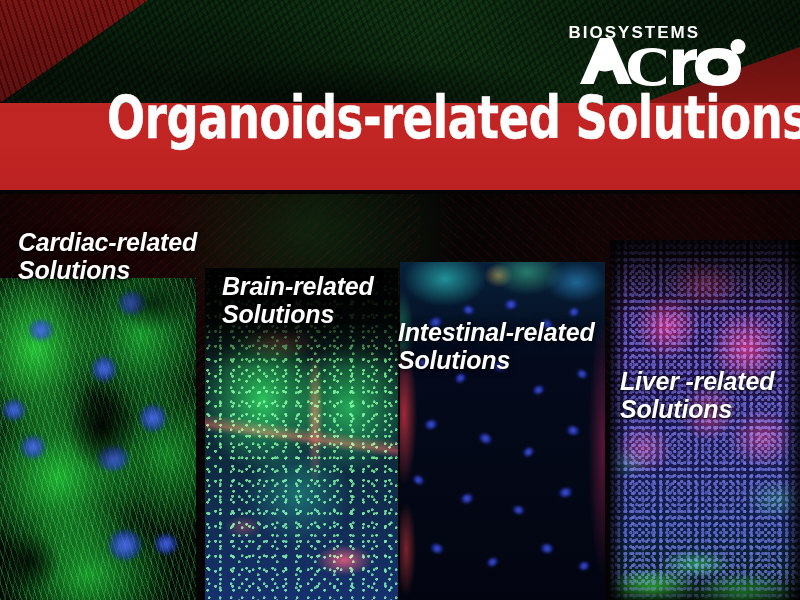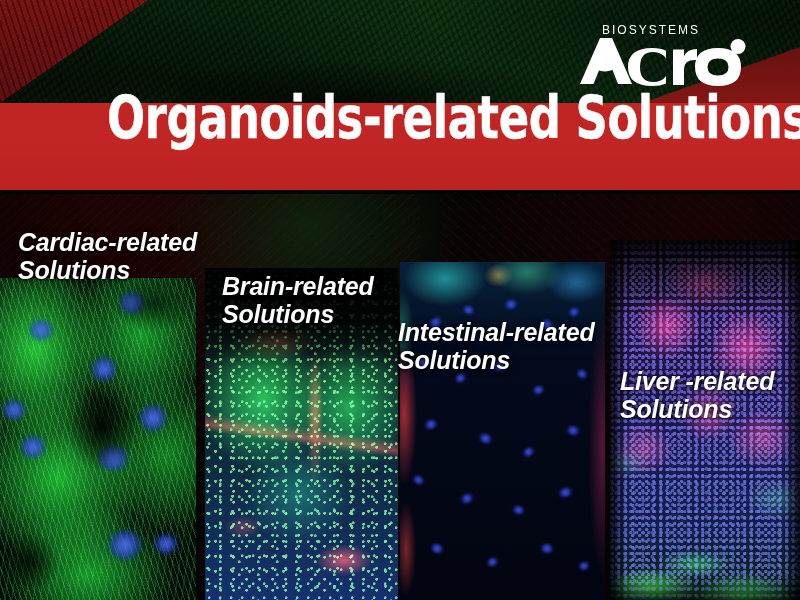--- a/index.html
+++ b/index.html
@@ -25,21 +25,21 @@
   .hdr-tri-left .g{position:absolute;inset:0;
     background:repeating-linear-gradient(72deg, rgba(0,0,0,.30) 0 2px, rgba(255,255,255,.02) 2px 6px);}
   .hdr-tri-right{position:absolute;right:0;bottom:0;width:210px;height:60px;
     background:linear-gradient(#6e1010,#8d1615);
     clip-path:polygon(210px 60px, 210px 4px, 52px 60px);opacity:.92;}
   .hdr-dark-bl{position:absolute;left:180px;bottom:0;width:420px;height:46px;
     background:radial-gradient(ellipse at 40% 100%, rgba(0,0,0,.75), transparent 70%);}
 
   
   .logo{position:absolute;right:54px;top:24px;width:168px;height:62px;color:#fff;}
-  .logo-sub{position:absolute;right:46px;top:0;font-size:12px;font-weight:normal;
+  .logo-sub{position:absolute;right:46px;top:0;font-size:17px;font-weight:bold;
     letter-spacing:2.0px;line-height:1;}
   .logo-main{position:absolute;right:0;top:12px;width:168px;height:50px;}
   .logo-main svg{display:block;}
 
   
   .title-banner{position:absolute;left:0;top:103px;width:800px;height:87px;
     background:linear-gradient(180deg,#c02523 0%,#c12524 50%,#bb2221 100%);}
   .title-banner .edge-top{position:absolute;left:0;top:0;width:100%;height:3px;
     background:rgba(190,40,36,.9);}
   .title-text{position:absolute;left:50px;top:50%;transform:translateY(-50%);

